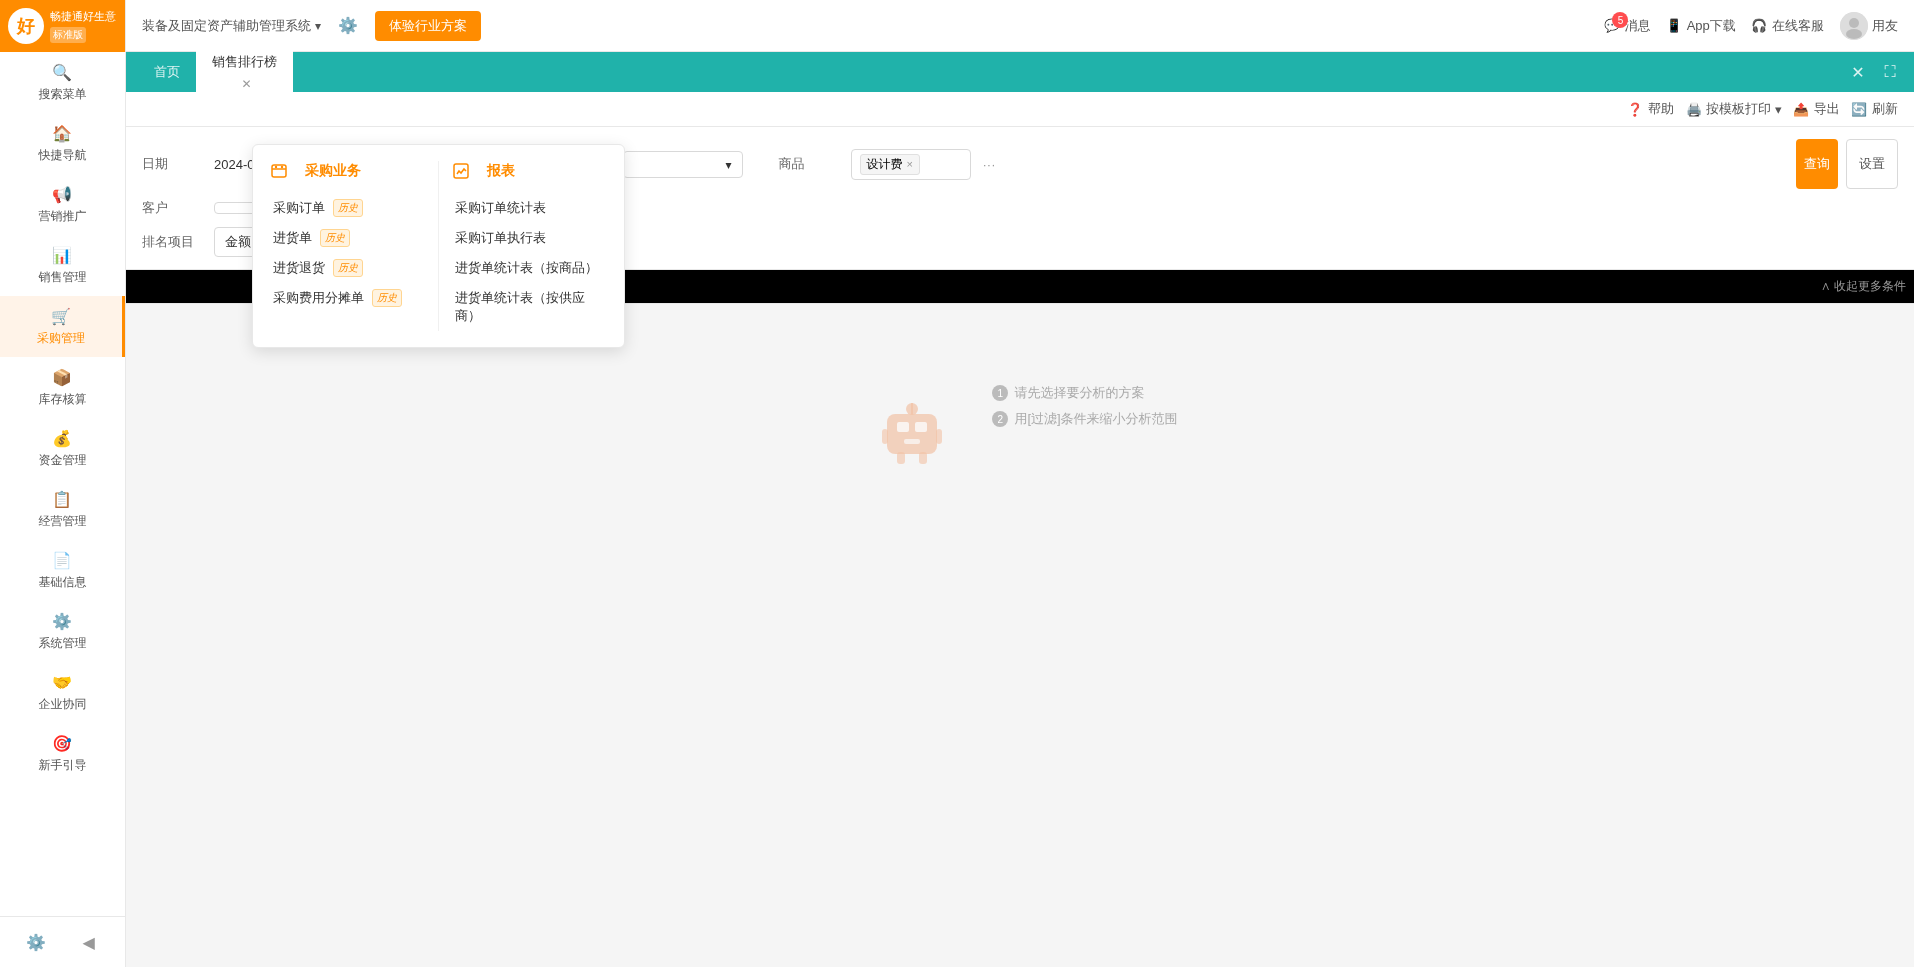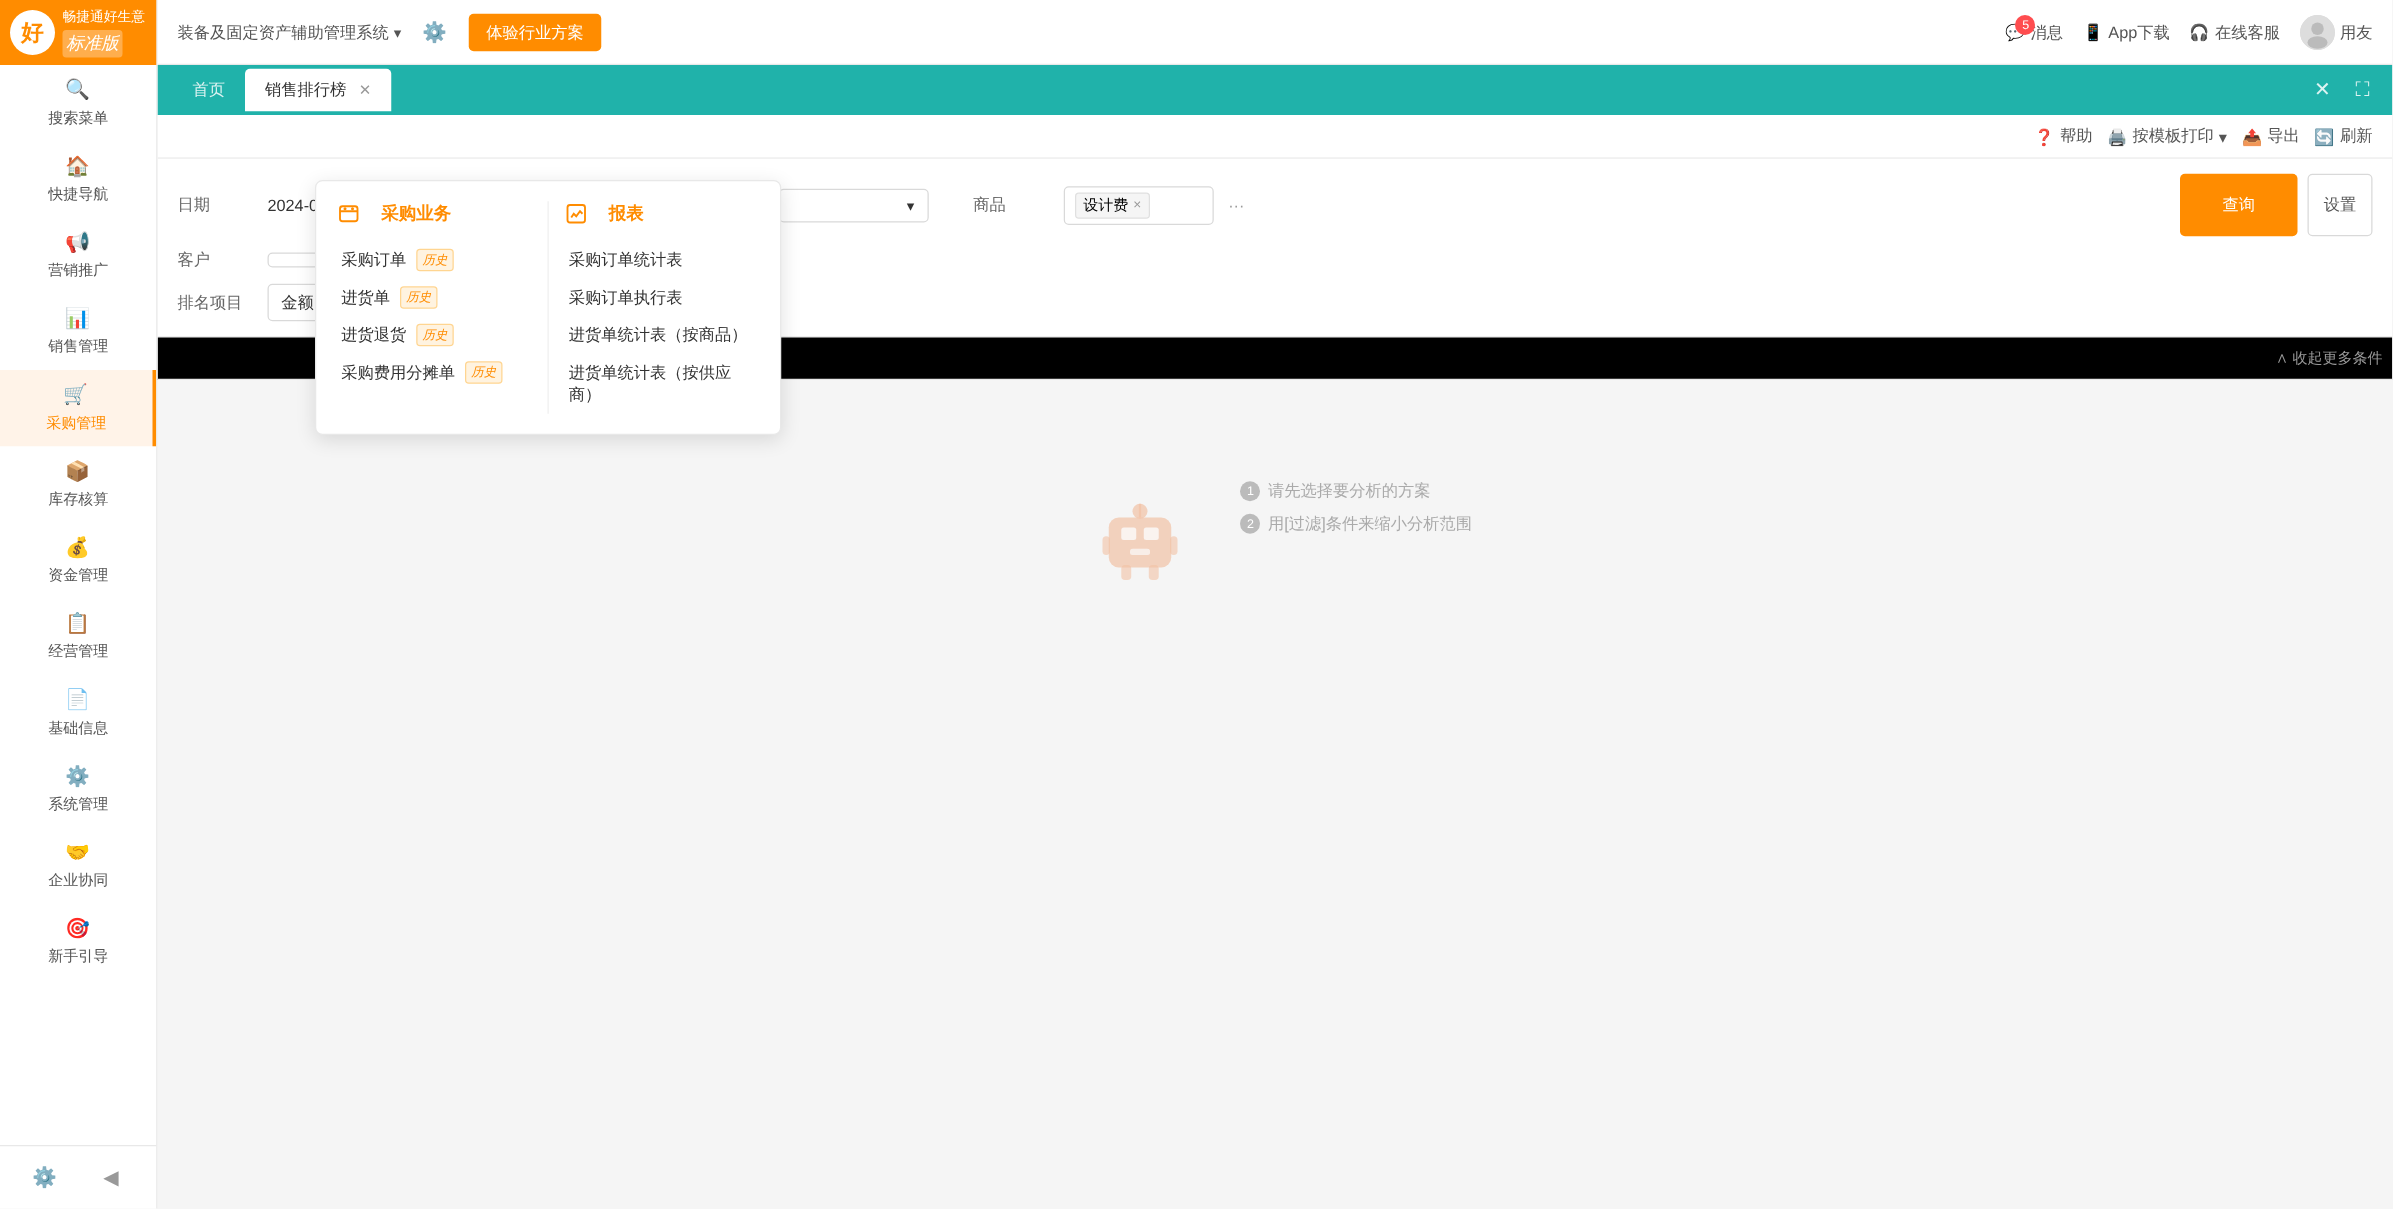--- a/index.html
+++ b/index.html
@@ -34,28 +34,27 @@
       font-size: 18px;
       color: #ff8c00;
       font-weight: bold;
     }
     .logo-text {
       color: #fff;
       font-size: 11px;
       line-height: 1.4;
     }
     .logo-badge {
-      font-size: 14px;
+      font-size: 10px;
       background: rgba(255,255,255,0.3);
       border-radius: 3px;
       padding: 1px 3px;
       color: #fff;
       display: inline-block;
       margin-top: 2px;
-      font-style: italic;
     }
     .sidebar-nav {
       flex: 1;
       overflow-y: auto;
     }
     .sidebar-item {
       display: flex;
       flex-direction: column;
       align-items: center;
       padding: 10px 6px;
@@ -199,20 +198,21 @@
       cursor: pointer;
       font-size: 13px;
       border-radius: 4px 4px 0 0;
       display: flex;
       align-items: center;
       gap: 6px;
     }
     .tab-item.active {
       background: #fff;
       color: #333;
+      flex-direction: column;
     }
     .tab-close {
       font-size: 12px;
       color: #999;
       cursor: pointer;
       margin-left: 4px;
     }
     .tab-spacer { flex: 1; }
     .tab-bar-actions {
       display: flex;
@@ -294,21 +294,21 @@
     .filter-actions {
       margin-left: auto;
       display: flex;
       gap: 8px;
     }
     .btn-query {
       background: #ff8c00;
       color: #fff;
       border: none;
       border-radius: 4px;
-      padding: 6px 34px;
+      padding: 6px 8px;
       font-size: 13px;
       cursor: pointer;
     }
     .btn-settings {
       background: #fff;
       color: #555;
       border: 1px solid #d9d9d9;
       border-radius: 4px;
       padding: 15px 12px;
       font-size: 13px;

